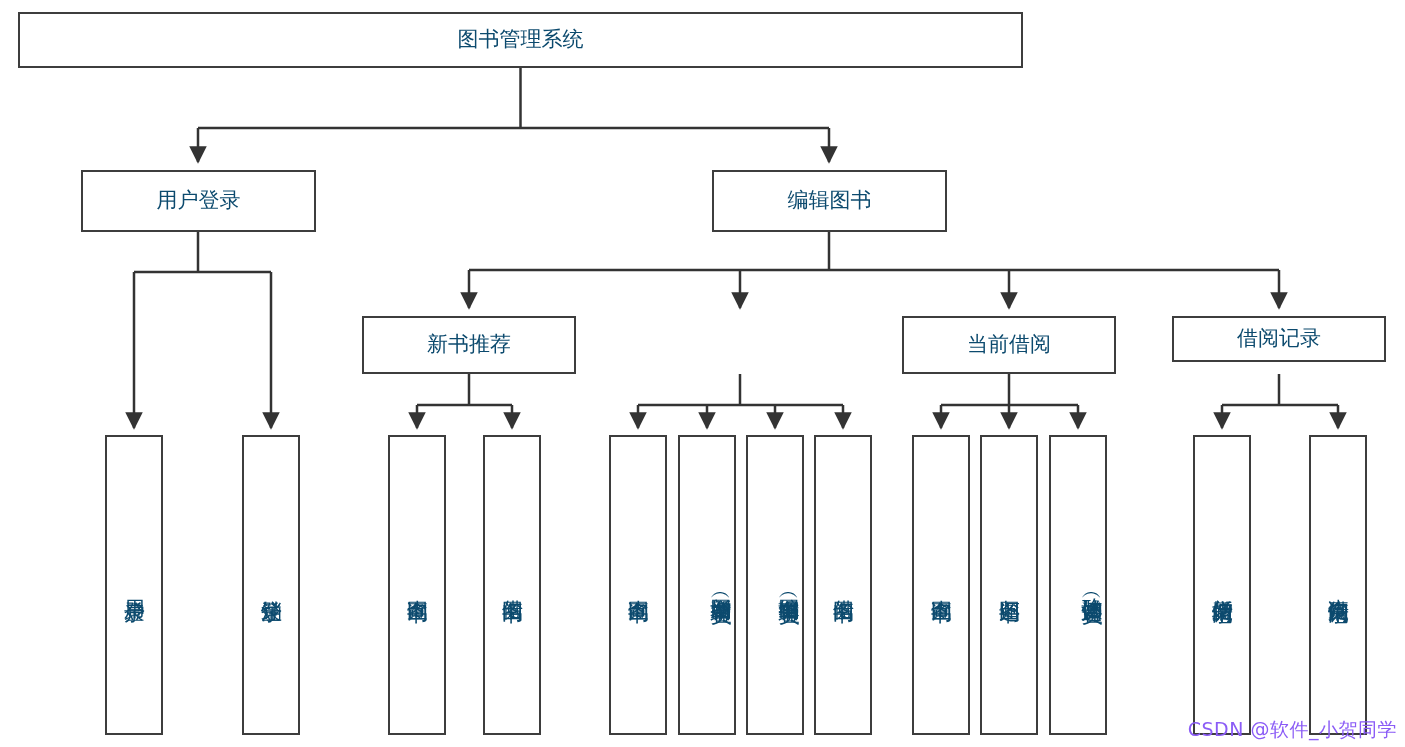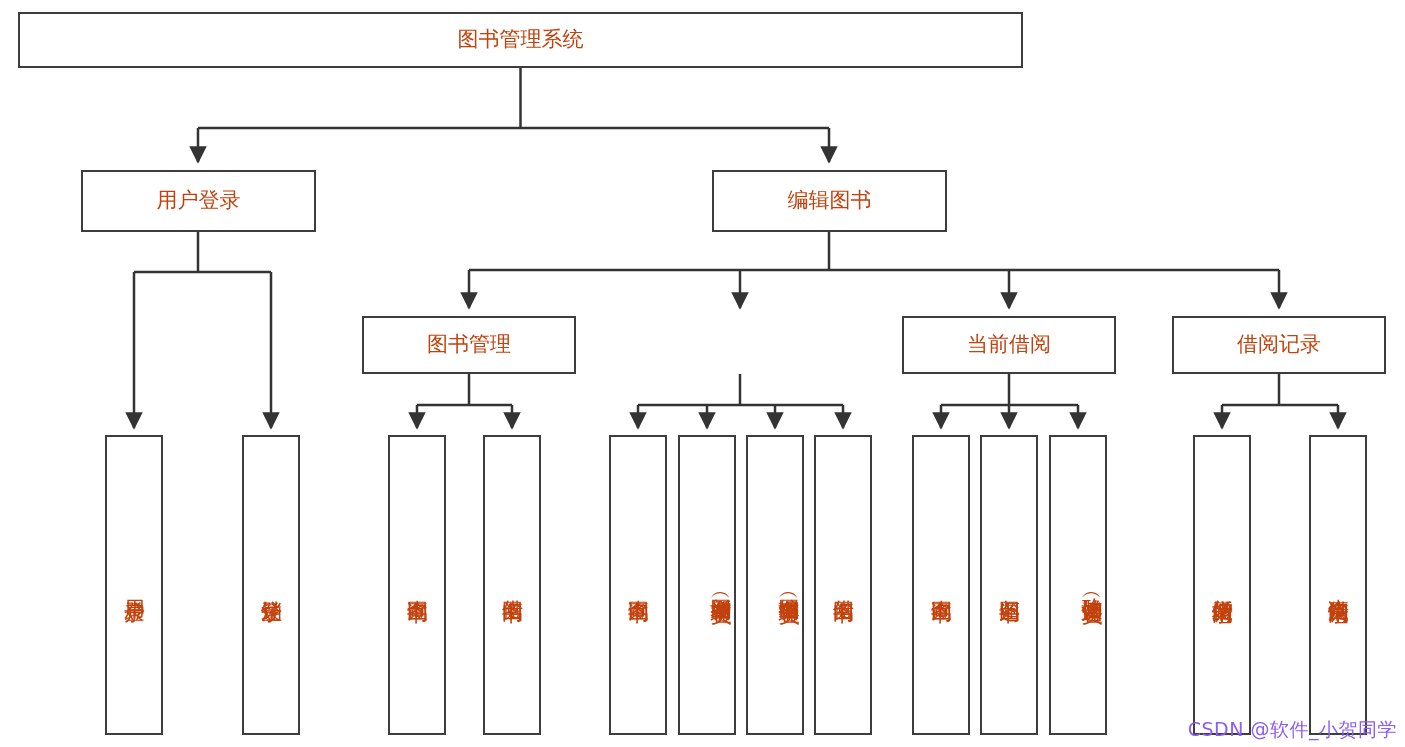--- a/index.html
+++ b/index.html
@@ -27,21 +27,21 @@
     pointer-events: none;
   }
   .node {
     position: absolute;
     box-sizing: border-box;
     border: 2px solid #3d3d3d;
     background: #ffffff;
     display: flex;
     align-items: center;
     justify-content: center;
-    color: #c2410c;
+    color: #0c4a6e;
   }
   .node.h {
     font-size: 21px;
     line-height: 1.1;
     white-space: nowrap;
   }
   .node.v {
     writing-mode: vertical-rl;
     text-orientation: upright;
     font-size: 21px;
@@ -131,26 +131,26 @@
   </div>
 
   <div class="node h" style="left:81px; top:170px; width:235px; height:62px;">
     <span>用户登录</span>
   </div>
   <div class="node h" style="left:712px; top:170px; width:235px; height:62px;">
     <span>编辑图书</span>
   </div>
 
   <div class="node h" style="left:362px; top:316px; width:214px; height:58px;">
-    <span>图书管理</span>
+    <span>新书推荐</span>
   </div>
   <div class="node h" style="left:902px; top:316px; width:214px; height:58px;align-items:center;">
     <span>当前借阅</span>
   </div>
-  <div class="node h" style="left:1172px; top:316px; width:214px; height:58px;font-family:Liberation Serif, serif;">
+  <div class="node h" style="left:1172px; top:316px; width:214px; height:46px;font-family:Liberation Serif, serif;">
     <span>借阅记录</span>
   </div>
 
   <div class="node v" style="left:105px; top:435px; width:58px; height:300px;">
     <span class="vtext">用户登录</span>
   </div>
   <div class="node v" style="left:242px; top:435px; width:58px; height:300px;">
     <span class="vtext">注销登录</span>
   </div>
 

